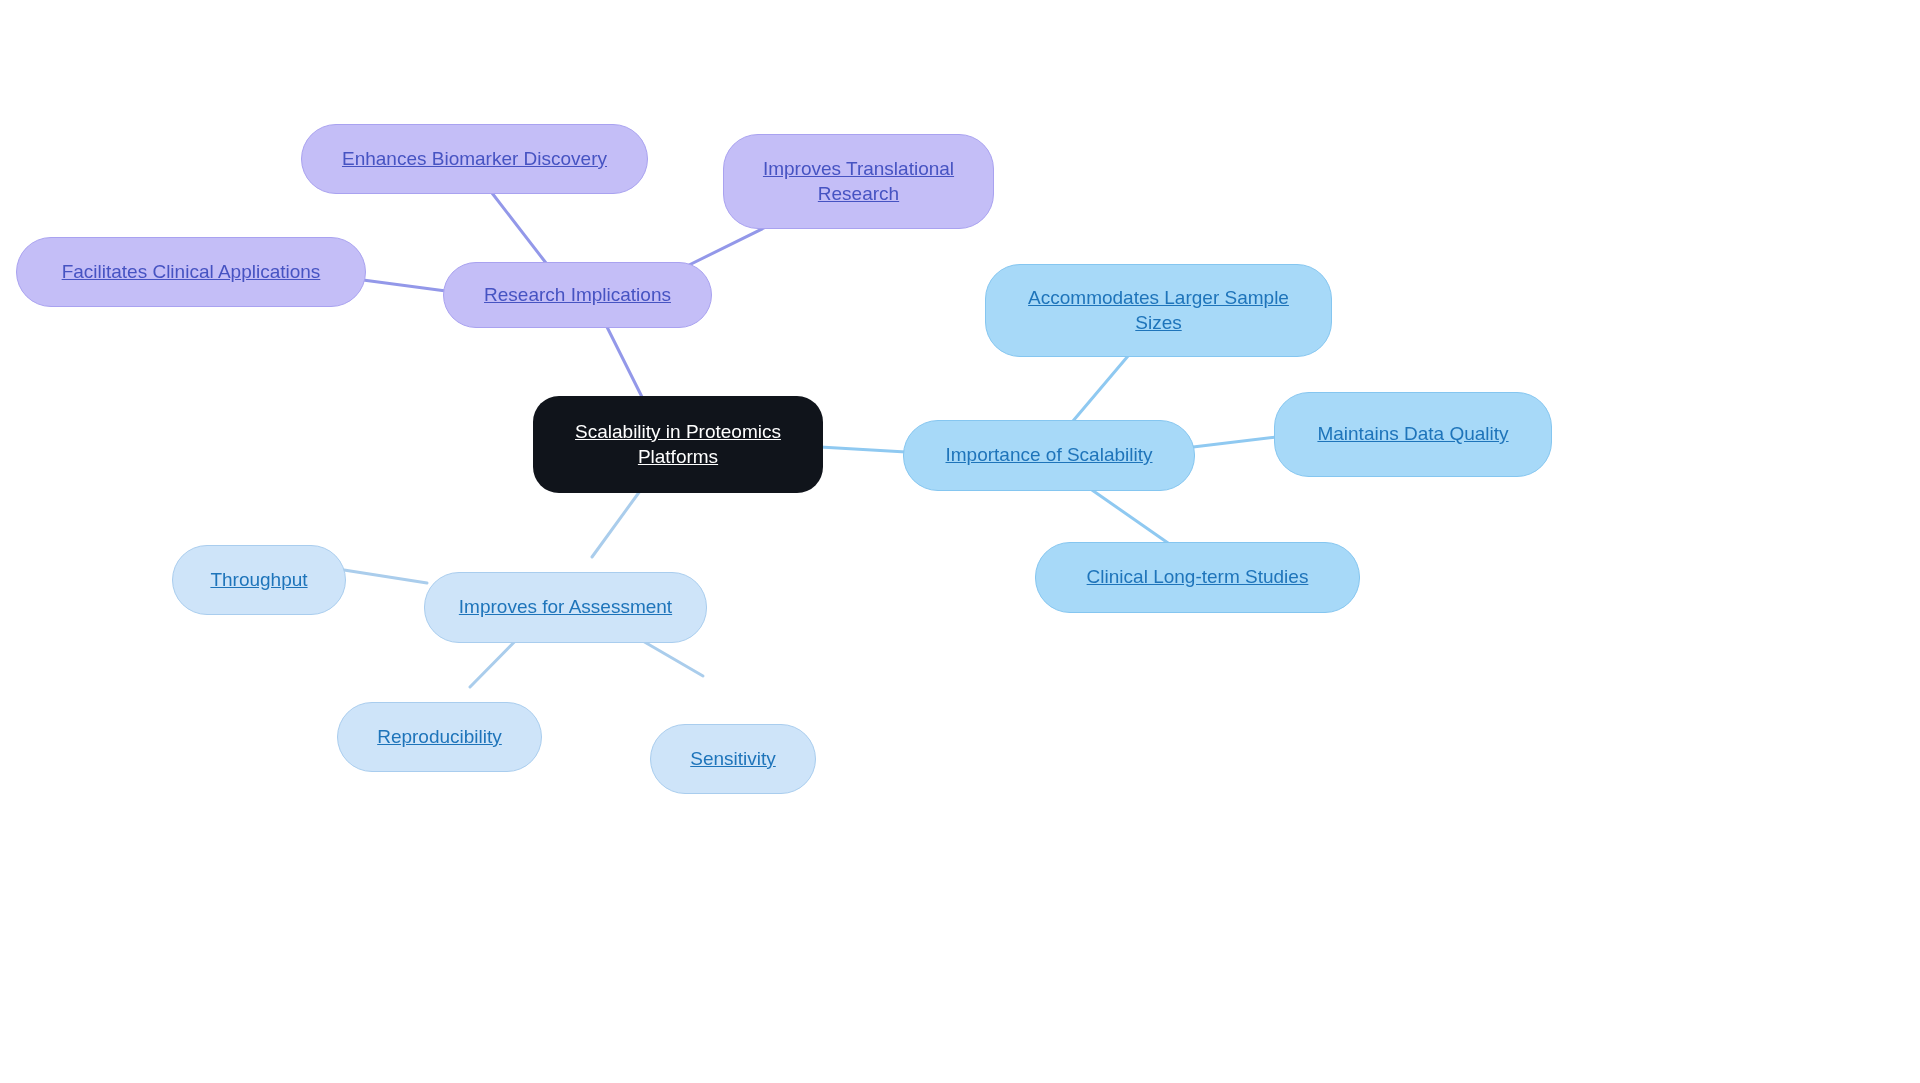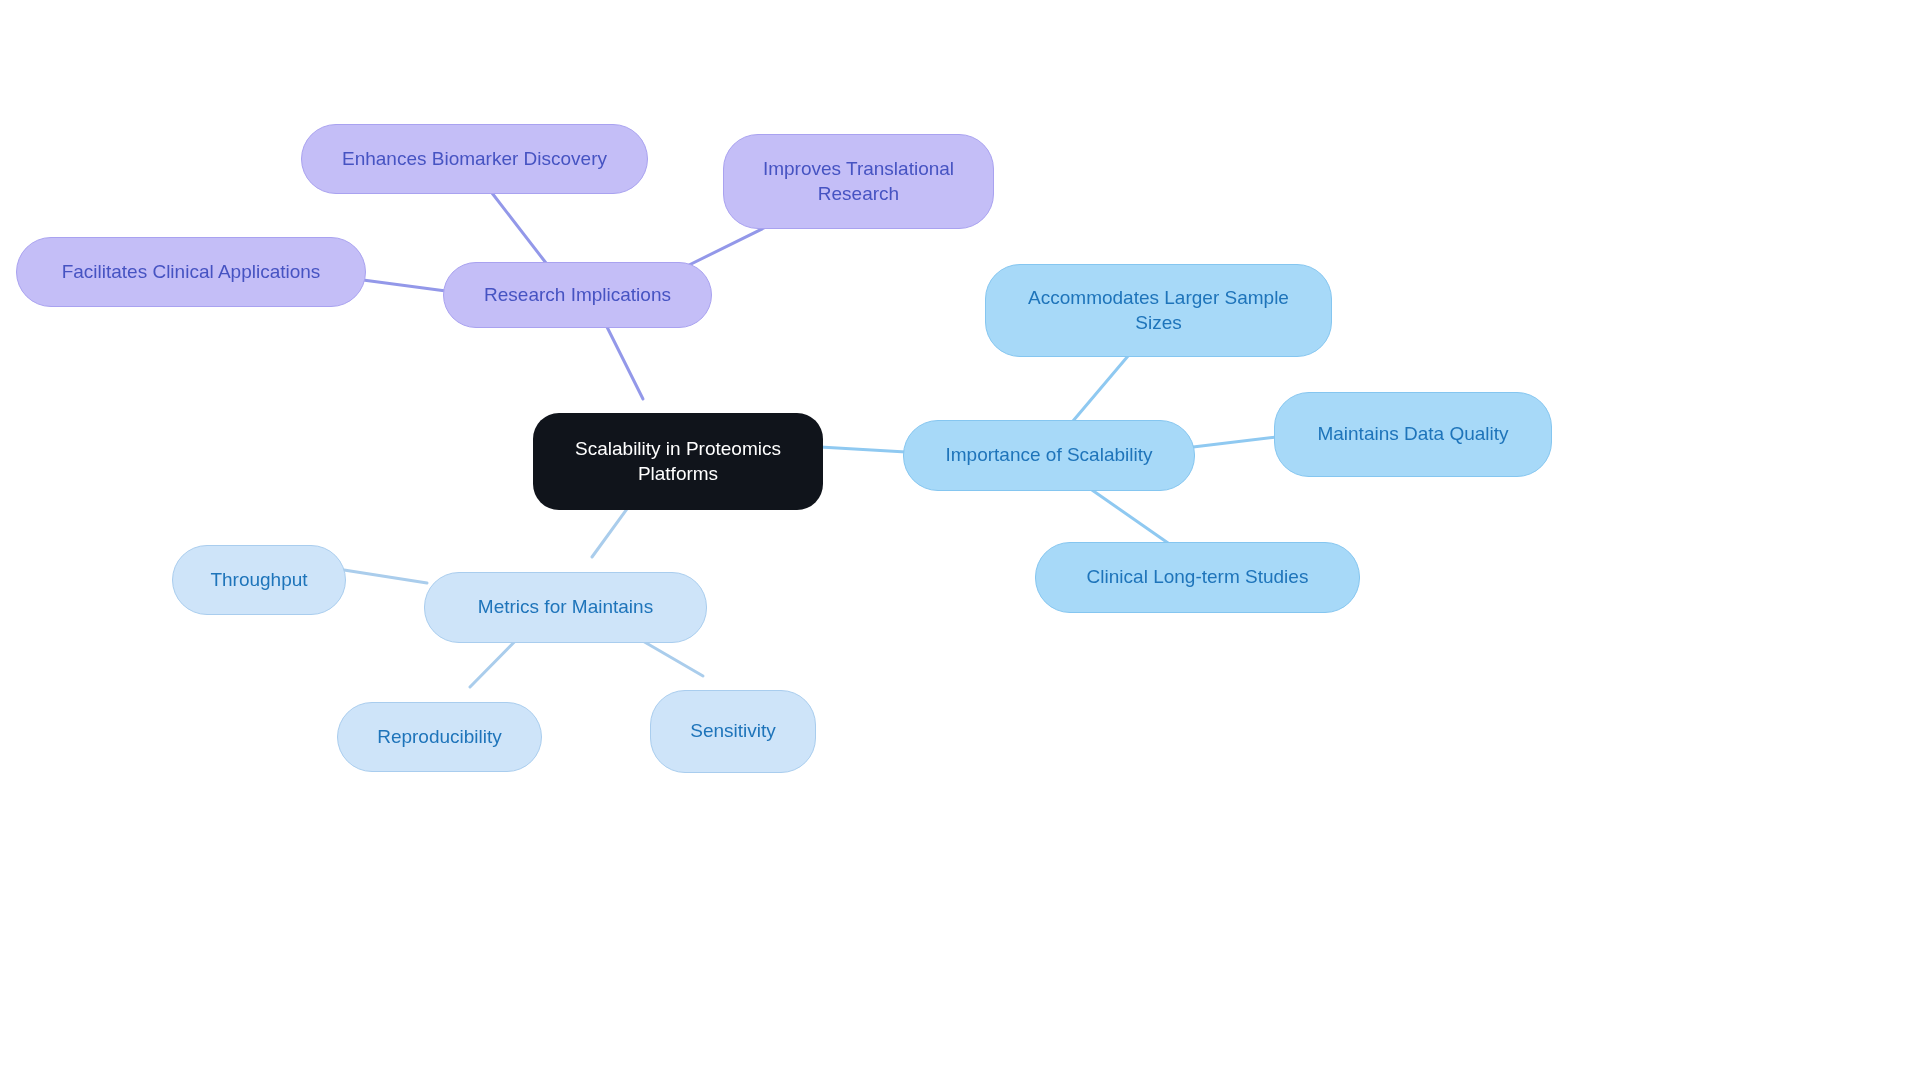--- a/index.html
+++ b/index.html
@@ -32,27 +32,27 @@
     display: flex;
     align-items: center;
     justify-content: center;
     text-align: center;
     box-sizing: border-box;
     padding: 8px 22px;
     border-radius: 35px;
     font-size: 19px;
     line-height: 1.3;
     cursor: default;
+    text-decoration: underline;
   }
   .node.central {
     background: var(--central_bg);
     color: var(--central_text);
     border-radius: 26px;
     font-size: 19px;
-    margin-top: 17px;
   }
   .node.purple {
     background: var(--purple_bg);
     border: 1px solid var(--purple_border);
     color: var(--purple_text);
   }
   .node.blue {
     background: var(--blue_bg);
     border: 1px solid var(--blue_border);
     color: var(--blue_text);
@@ -109,25 +109,25 @@
     <span>Accommodates Larger Sample Sizes</span>
   </div>
   <div class="node blue" style="left:1274px;top:392px;width:278px;height:85px">
     <span>Maintains Data Quality</span>
   </div>
   <div class="node blue" style="left:1035px;top:542px;width:325px;height:71px">
     <span>Clinical Long-term Studies</span>
   </div>
 
   <div class="node lightblue" style="left:424px;top:556px;width:283px;height:71px">
-    <span>Metrics for Maintains</span>
+    <span>Improves for Assessment</span>
   </div>
   <div class="node lightblue" style="left:172px;top:529px;width:174px;height:70px">
     <span>Throughput</span>
   </div>
   <div class="node lightblue" style="left:337px;top:686px;width:205px;height:70px">
     <span>Reproducibility</span>
   </div>
-  <div class="node lightblue" style="left:650px;top:674px;width:166px;height:83px">
+  <div class="node lightblue" style="left:650px;top:708px;width:166px;height:70px">
     <span>Sensitivity</span>
   </div>
 
 </div>
 
 </body></html>

